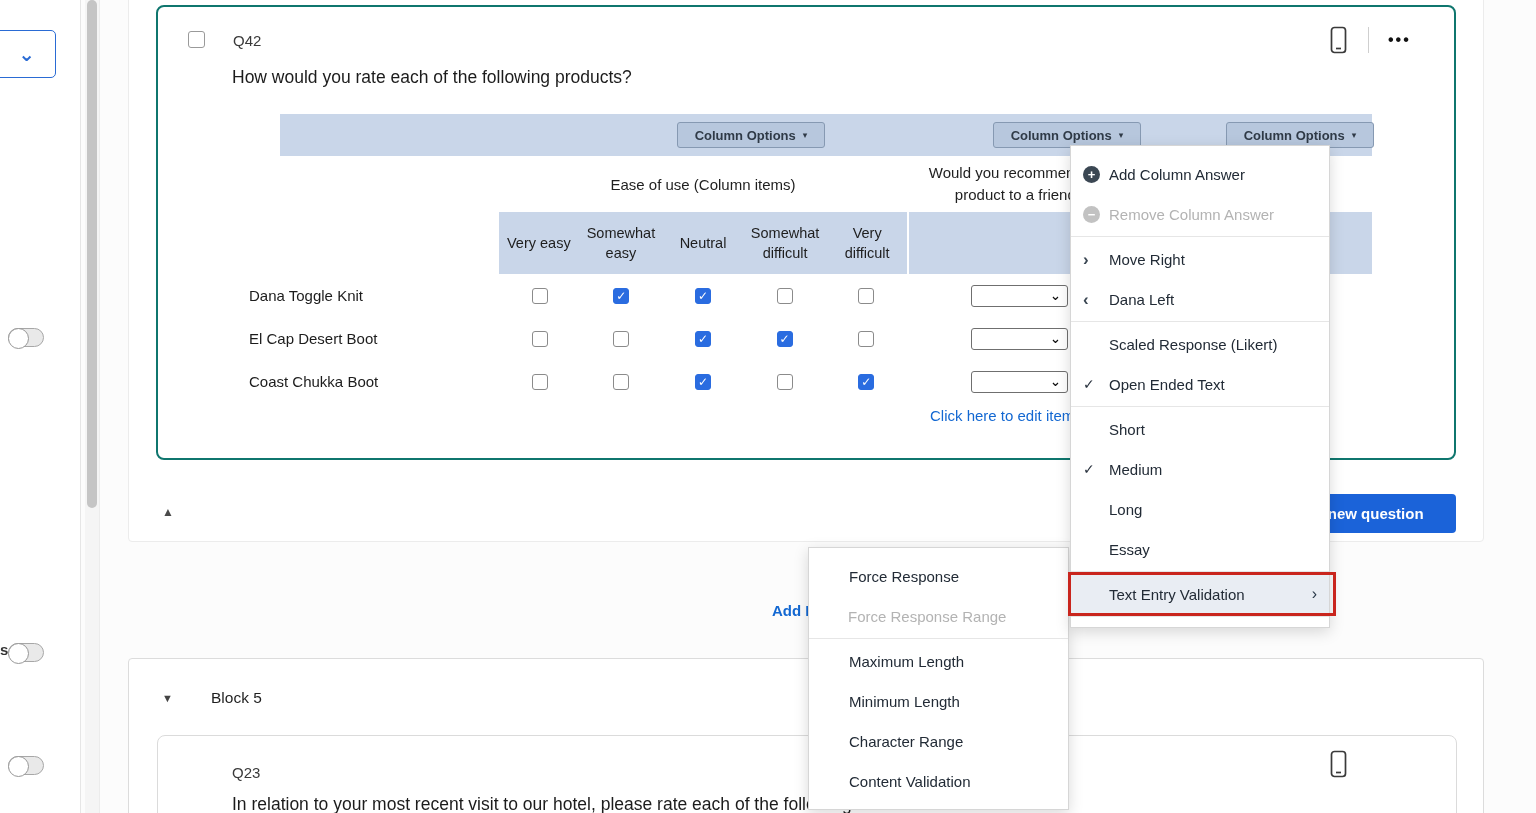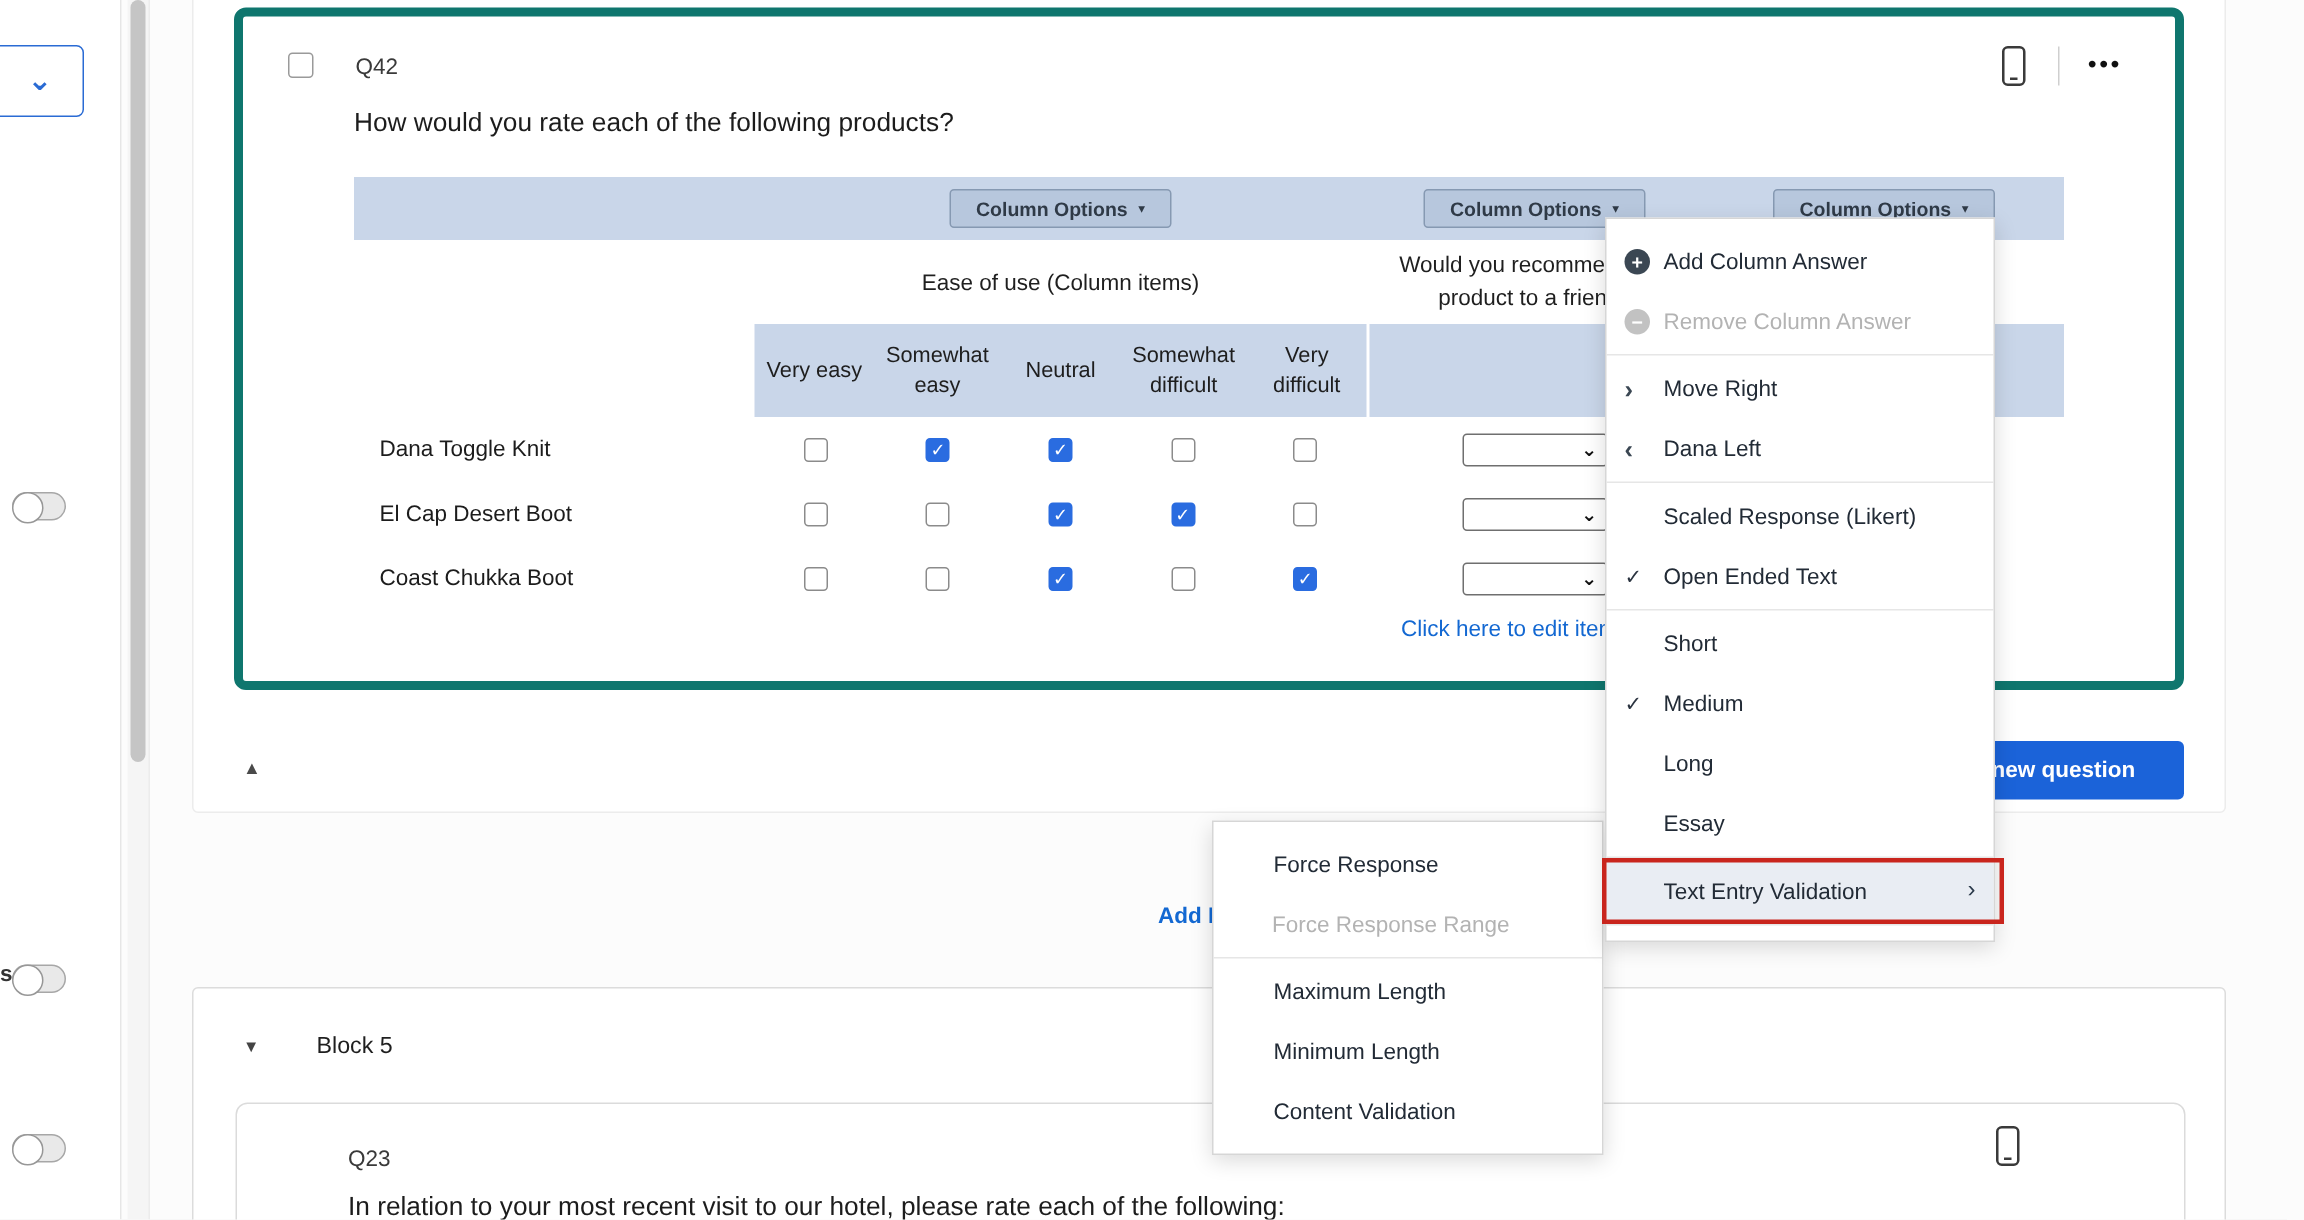--- a/index.html
+++ b/index.html
@@ -19,31 +19,31 @@
     border:1px solid #979797; border-radius:50%; }
   .side-label { position:absolute; left:0px; top:641px; font-size:15px; font-weight:bold; color:#333; }
 
   .scrollbar { left:85px; top:0; width:15px; height:813px; background:#f5f5f5; border-right:1px solid #ececec; }
   .scroll-thumb { position:absolute; left:2px; top:0; width:10px; height:508px; background:#c5c5c5; border-radius:5px; }
 
   
   .block-outer { left:128px; top:-20px; width:1356px; height:562px; background:#fff; border:1px solid #ececec; border-radius:4px; }
 
   
-  .q-card { left:156px; top:5px; width:1300px; height:455px; background:#fff; border:6px solid #0f766e; border-radius:8px; }
+  .q-card { left:156px; top:5px; width:1300px; height:455px; background:#fff; border:2px solid #0f766e; border-radius:8px; }
   .q-check { position:absolute; left:30px; top:24px; width:17px; height:17px; background:#fff; border:1.5px solid #9a9a9a; border-radius:3px; }
   .q-id { position:absolute; left:75px; top:25px; font-size:15px; color:#3a3a3a; }
   .phone-icon { position:absolute; }
   .hdr-sep { position:absolute; width:0; border-left:1px solid #cfcfcf; }
   .more-dots { position:absolute; font-size:16px; letter-spacing:2px; color:#111; font-weight:bold; }
   .q-text { position:absolute; left:74px; top:60px; font-size:17.5px; color:#1c1c1c; }
 
   
   .mtable { position:absolute; left:74px; top:107px; width:1140px; }
-  .band1 { position:relative; height:42px; background:#c9d6e9; }
+  .band1 { position:relative; height:42px; background:#c9d6e9;margin-left:48px; }
   .cob { position:absolute; top:8px; width:148px; height:26px; background:#b7c7dd; border:1px solid #8699b2;
     border-radius:3px; display:flex; align-items:center; justify-content:center; gap:7px;
     font-size:13px; font-weight:bold; color:#2f3a47; }
   .cob .caret { font-size:9px; line-height:1; }
   .band2 { display:flex; height:56px; background:#fff; }
   .b2-label { width:267px; }
   .b2-g1 { width:408px; display:flex; align-items:center; justify-content:center; font-size:15px; color:#1f1f1f; }
   .b2-g2 { width:225px; display:flex; align-items:center; justify-content:center; text-align:center;
     font-size:15px; color:#1f1f1f; line-height:1.5; padding:0 8px; }
   .b2-g3 { width:240px; }
@@ -266,20 +266,21 @@
       <div class="q23-text">In relation to your most recent visit to our hotel, please rate each of the following:</div>
     </div>
   </div>
 
   <div class="abs menu val-menu">
     <div class="vmi">Force Response</div>
     <div class="vmi disabled">Force Response Range</div>
     <div class="divider"></div>
     <div class="vmi">Maximum Length</div>
     <div class="vmi">Minimum Length</div>
+    <div class="vmi">Character Range</div>
     <div class="vmi">Content Validation</div>
   </div>
 
   <div class="abs menu col-menu">
     <div class="mi">
       <span class="ico">
           <span class="circle plus">+</span>
         </span>
       <span>Add Column Answer</span>
     </div>

